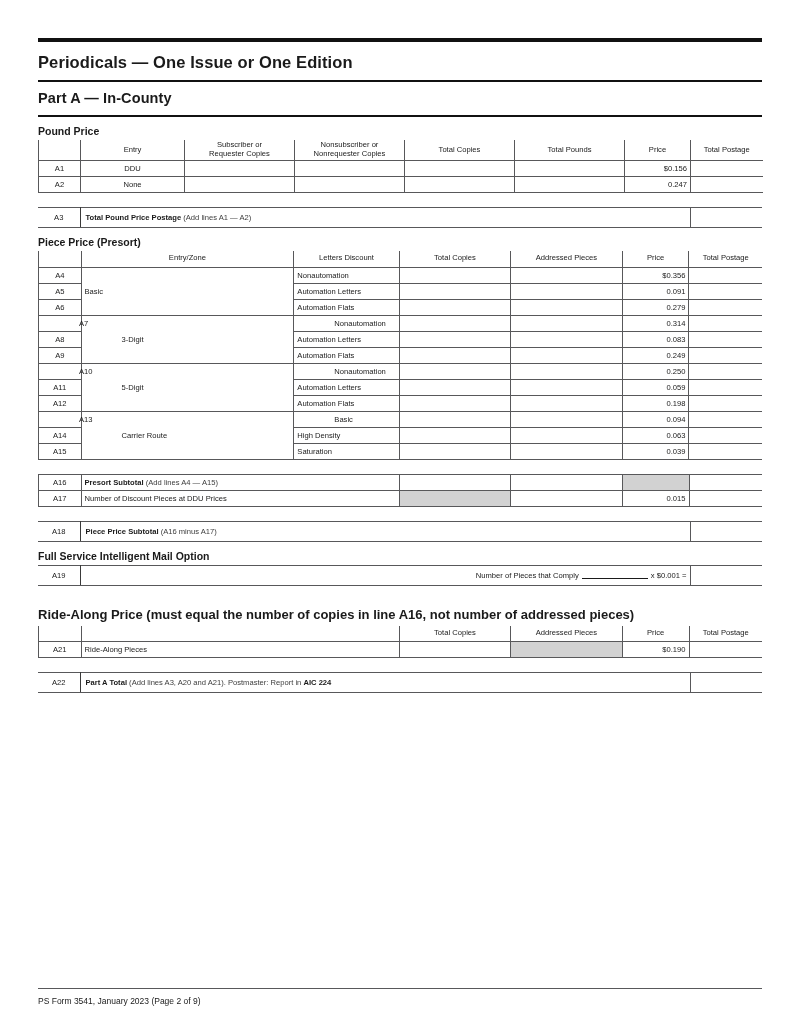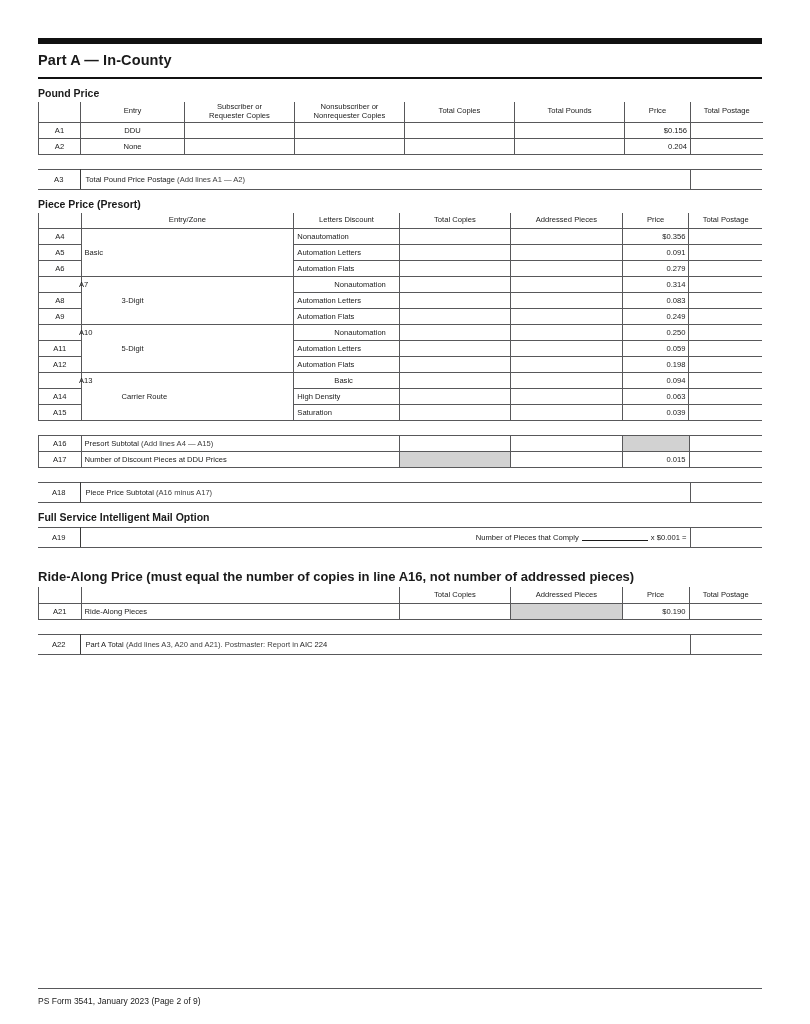--- a/index.html
+++ b/index.html
@@ -76,40 +76,41 @@
   
   table.onerow { width:100%; border-collapse:collapse; table-layout:fixed; font-size:7.6px; }
   table.onerow td {
     border:1px solid #58585a; height:20px; padding:0 3px; vertical-align:middle;
   }
   table.onerow td.ln {
     text-align:center; border-left:none; border-right:1px solid #3a3a3a;
   }
   table.onerow td.desc { padding-left:5px; }
   table.onerow td.amt { border-right:none; }
-  .b { font-weight:normal; }
+  .b { font-weight:bold; }
   .muted { color:#3c3c3c; }
 
   
   .comply { text-align:right; padding-right:4px; white-space:nowrap; }
   .blankline { display:inline-block; border-bottom:1px solid #1a1a1a; width:66px; vertical-align:-1px; margin:0 3px; }
 
   
   .footer-wrap { position:absolute; left:38px; top:988px; width:724px; }
   .footer-rule { height:1px; background:#58585a; width:100%; }
   .footer-txt { font-size:8.5px; margin-top:7px; color:#1a1a1a; }
 </style>
 </head>
 <body>
 
 <div class="page">
 
   <div style="height:38px"></div>
   <div class="rule-thick"></div>
 
+  <h1 class="doc-title">Periodicals — One Issue or One Edition</h1>
 
   <div class="rule-med"></div>
 
   <h2 class="part-title">Part A — In-County</h2>
 
   <div class="rule-med"></div>
 
   <h3 class="section-title">Pound Price</h3>
 
   <table class="frm">
@@ -152,21 +153,21 @@
         <td class="c-right">$0.156</td>
         <td style="border-right:none"></td>
       </tr>
       <tr>
         <td class="ln">A2</td>
         <td class="c-center">None</td>
         <td></td>
         <td></td>
         <td></td>
         <td></td>
-        <td class="c-right">0.204</td>
+        <td class="c-right">0.247</td>
         <td style="border-right:none"></td>
       </tr>
     </tbody>
   </table>
 
   <div class="gap-lg"></div>
 
   <table class="onerow">
     <colgroup>
         <col style="width:42px">

